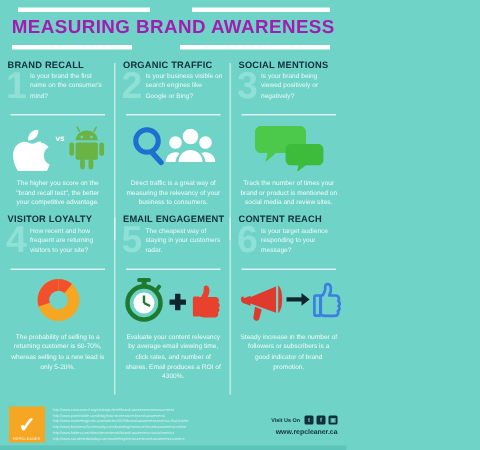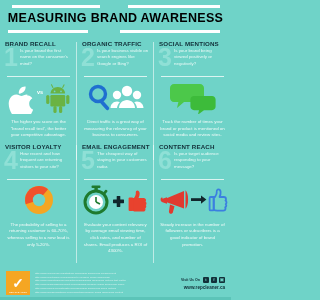--- a/index.html
+++ b/index.html
@@ -15,21 +15,21 @@
   .header { position: relative; height: 36px; }
   .bar { position: absolute; background: #ffffff; height: 3px; }
   .bar-tl { left: 12px;  top: 5px;  width: 88px; }
   .bar-tr { left: 128px; top: 5px;  width: 92px; }
   .bar-bl { left: 8px;   top: 30px; width: 80px; }
   .bar-br { left: 120px; top: 30px; width: 100px; }
   .title {
     position: absolute; top: 11px; left: 0; width: 231px;
     text-align: center;
     font-size: 12.5px; font-weight: bold; letter-spacing: 0.3px;
-    color: #000000;
+    color: #a21caf;
   }
 
   
   .row { display: flex; width: 231px; }
   .col { width: 77px; padding: 0 3px; position: relative; }
 
   .sec-title {
     font-size: 6.2px; font-weight: bold; color: #123039;
     letter-spacing: 0.15px; margin: 4px 0 1px 2px;
   }

